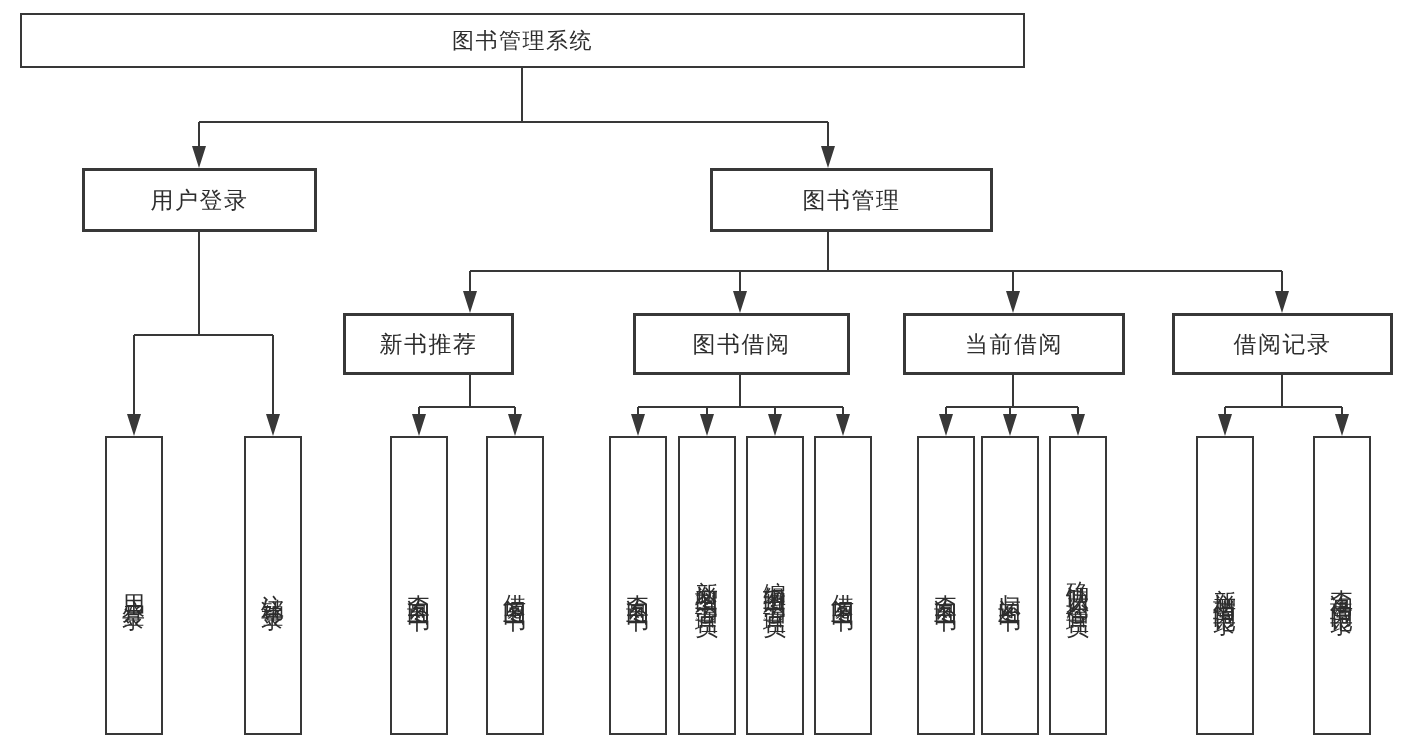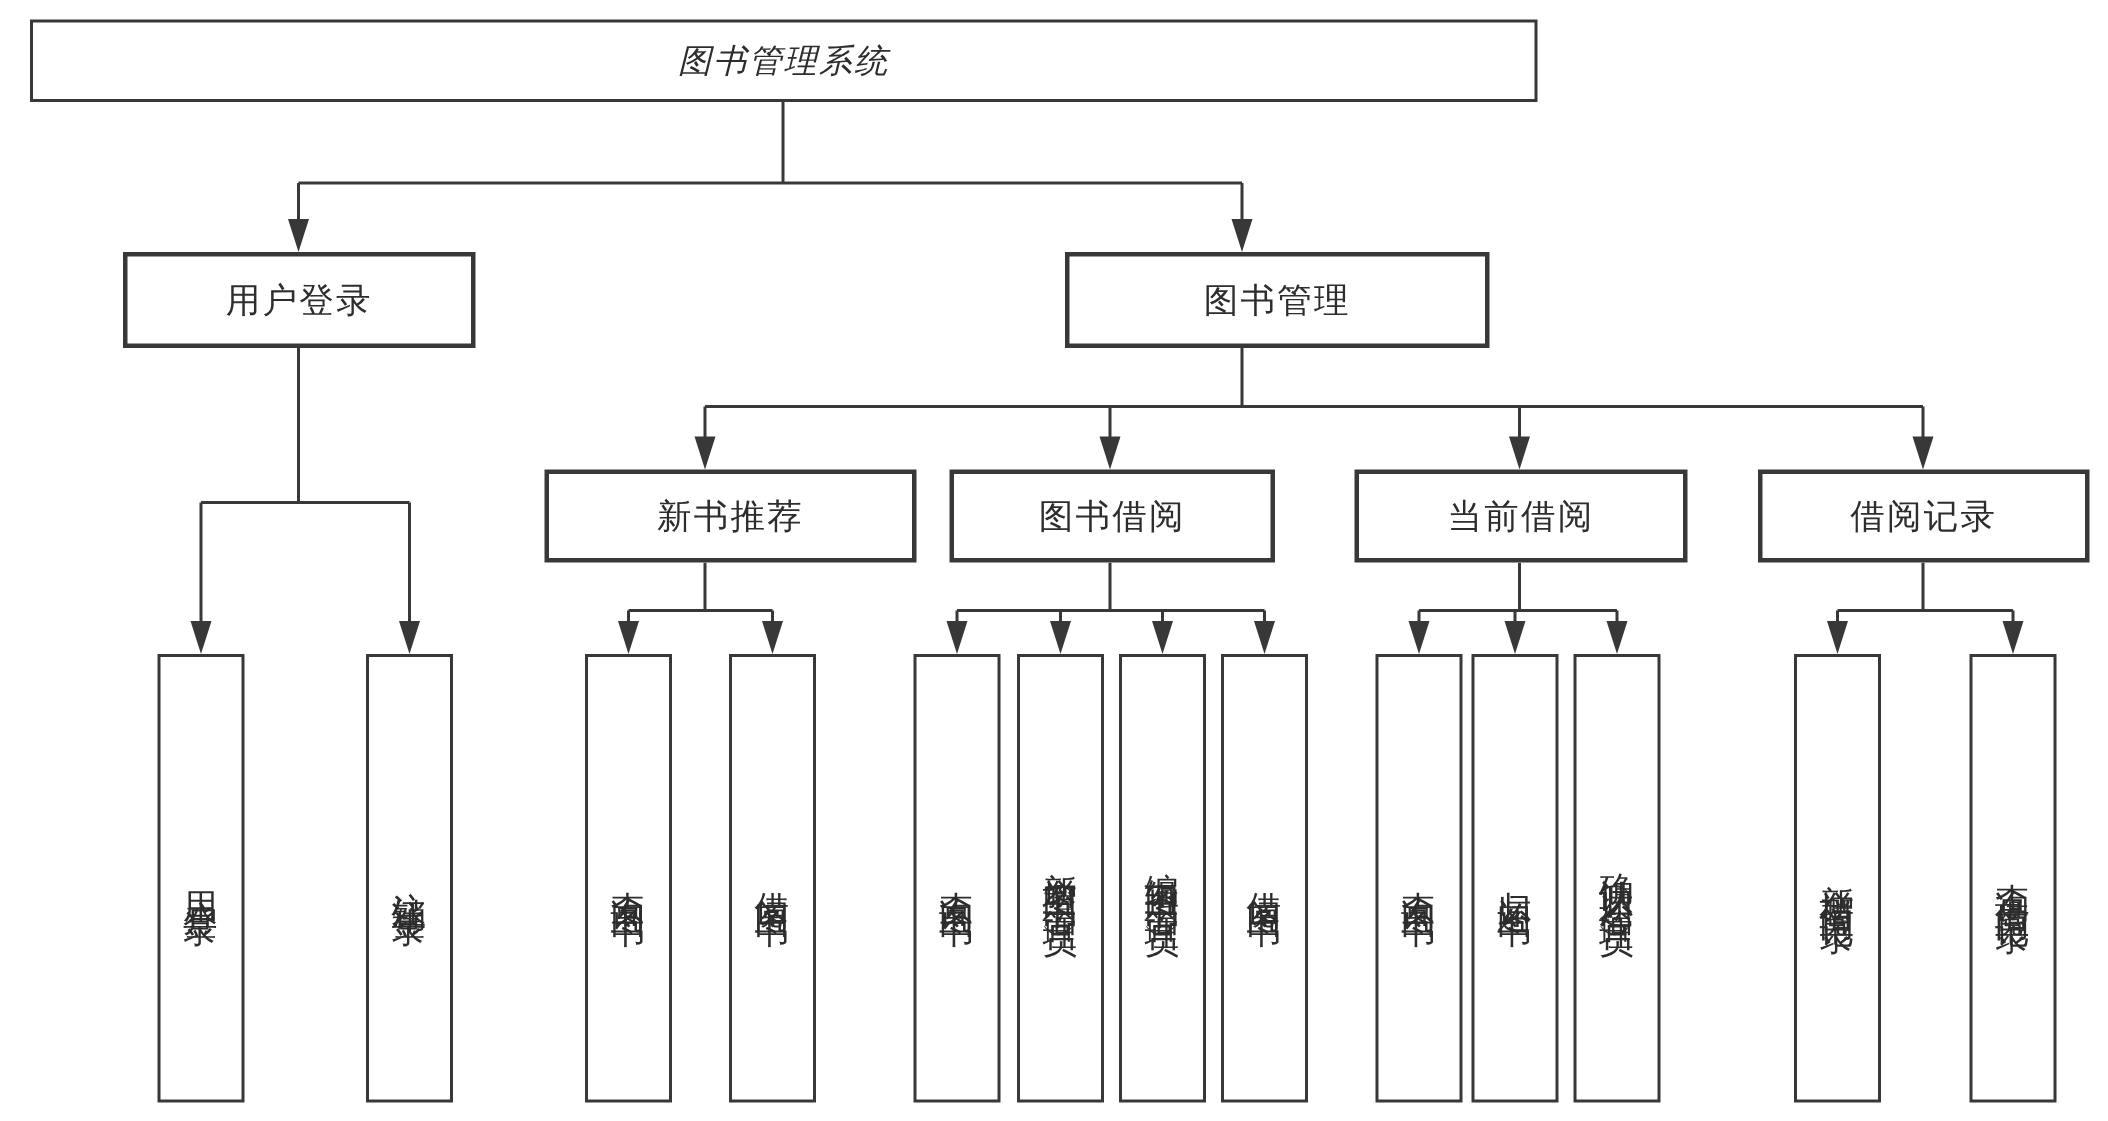--- a/index.html
+++ b/index.html
@@ -11,21 +11,21 @@
   }
   svg.wires{position:absolute;left:0;top:0;width:1405px;height:747px;}
   .node{
     position:absolute;background:#ffffff;box-sizing:border-box;
     border:3px solid var(--line,#383838);
   }
   .hnode{
     display:flex;align-items:center;justify-content:center;
     font-size:23px;letter-spacing:1.5px;white-space:nowrap;
   }
-  .root{border-width:2px;font-size:22px;font-style:italic;}
+  .root{border-width:2px;font-size:22px;}
   .leaf{
     width:58px;height:299px;border-width:2px;top:436px;
     writing-mode:vertical-rl;text-orientation:mixed;
     text-align:center;line-height:54px;font-size:23px;letter-spacing:5px;
   }
   .watermark{
     position:absolute;right:10px;bottom:4px;
     font-size:20px;letter-spacing:0.5px;
     color:var(--watermark,#b5b5b5);white-space:nowrap;
   }
@@ -68,21 +68,21 @@
          M1071,414 L1085,414 L1078,436 Z
          M1218,414 L1232,414 L1225,436 Z
          M1335,414 L1349,414 L1342,436 Z" fill="#383838" stroke="none"></path>
   </svg>
 
   <div class="node hnode root" style="left:20px;top:13px;width:1005px;height:55px">图书管理系统</div>
 
   <div class="node hnode" style="left:82px;top:168px;width:235px;height:64px">用户登录</div>
   <div class="node hnode" style="left:710px;top:168px;width:283px;height:64px">图书管理</div>
 
-  <div class="node hnode" style="left:363px;top:313px;width:248px;height:62px">新书推荐</div>
+  <div class="node hnode" style="left:343px;top:313px;width:171px;height:62px">新书推荐</div>
   <div class="node hnode" style="left:633px;top:313px;width:217px;height:62px">图书借阅</div>
   <div class="node hnode" style="left:1172px;top:313px;width:221px;height:62px">借阅记录</div>
   <div class="node hnode" style="left:903px;top:313px;width:222px;height:62px">当前借阅</div>
 
   <div class="node leaf" style="left:105px">用户登录</div>
   <div class="node leaf" style="left:244px">注销登录</div>
 
   <div class="node leaf" style="left:390px">查询图书</div>
   <div class="node leaf" style="left:486px">借阅图书</div>
 

